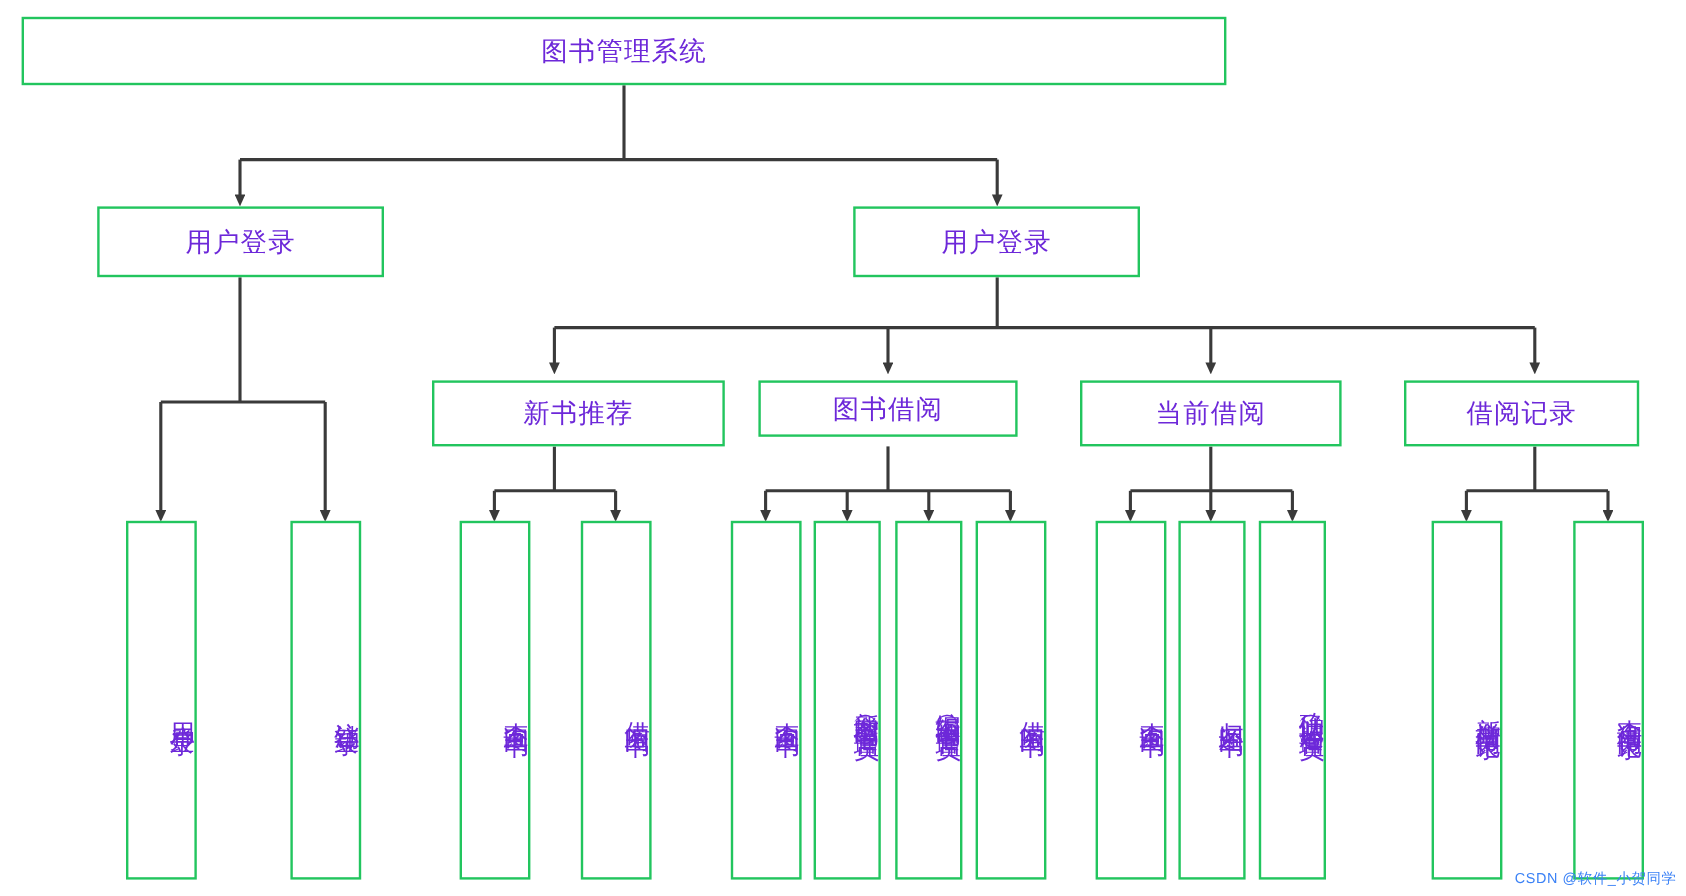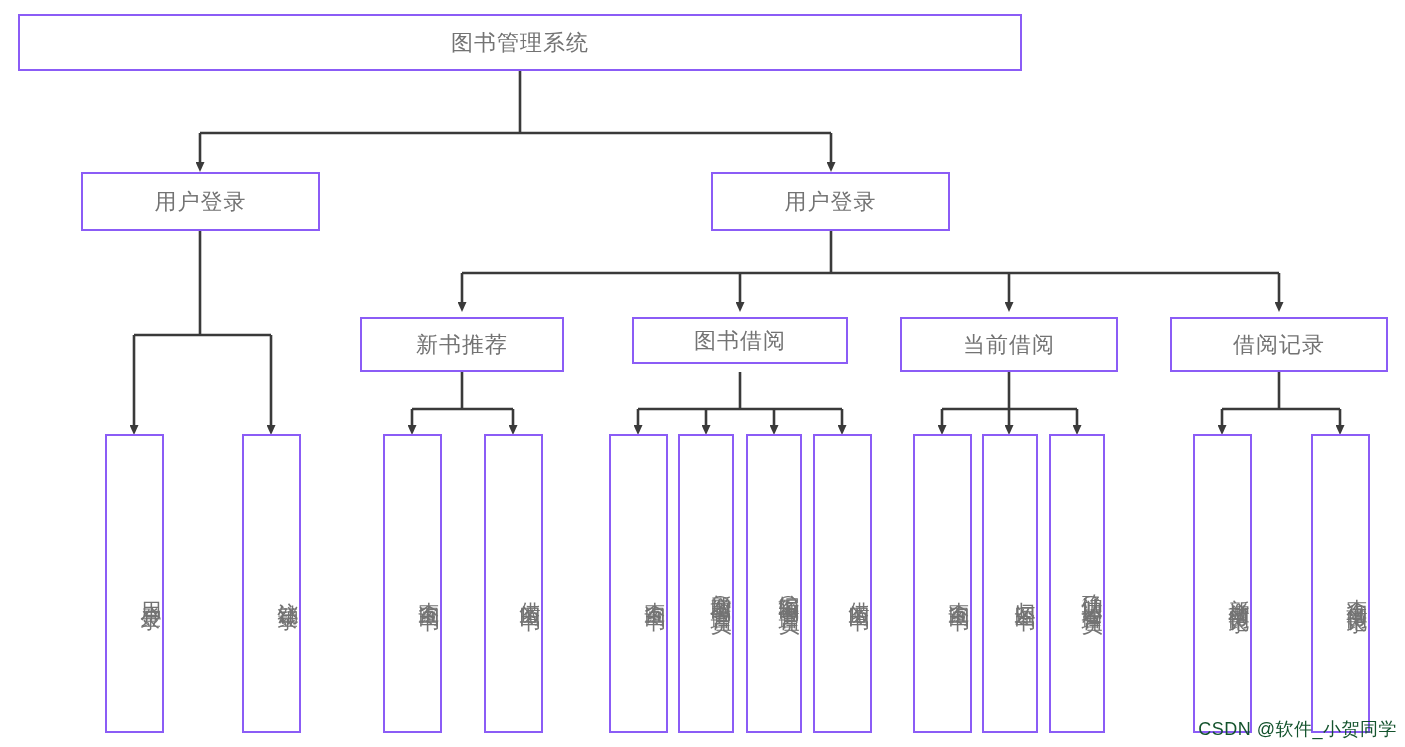--- a/index.html
+++ b/index.html
@@ -22,25 +22,25 @@
     left: 0;
     top: 0;
     width: 1405px;
     height: 747px;
     pointer-events: none;
   }
   .node {
     position: absolute;
     box-sizing: border-box;
     background: #ffffff;
-    border: 2px solid #8b5cf6;
+    border: 2px solid #22c55e;
     display: flex;
     align-items: center;
     justify-content: center;
-    color: #737373;
+    color: #6d28d9;
   }
   .node.horiz {
     font-size: 22px;
     letter-spacing: 1px;
   }
   .node.vert {
     writing-mode: vertical-rl;
     text-orientation: upright;
     font-size: 21px;
     letter-spacing: 3px;
@@ -52,22 +52,22 @@
   .node.vert span {
     writing-mode: vertical-rl;
     text-orientation: upright;
     display: block;
     white-space: nowrap;
   }
   #watermark {
     position: absolute;
     right: 8px;
     bottom: 6px;
-    font-size: 18px;
-    color: #14532d;
+    font-size: 12px;
+    color: #3b82f6;
     letter-spacing: 0.5px;
     user-select: none;
   }
 </style>
 </head>
 <body>
 
 <div id="canvas">
 
   <svg class="wires" viewBox="0 0 1405 747" xmlns="http://www.w3.org/2000/svg">
@@ -124,30 +124,30 @@
     <span>图书管理系统</span>
   </div>
 
   <div class="node horiz" style="left:81px; top:172px; width:239px; height:59px;">
     <span>用户登录</span>
   </div>
   <div class="node horiz" style="left:711px; top:172px; width:239px; height:59px;">
     <span>用户登录</span>
   </div>
 
-  <div class="node horiz" style="left:360px; top:317px; width:204px; height:55px;">
+  <div class="node horiz" style="left:360px; top:317px; width:244px; height:55px;">
     <span>新书推荐</span>
   </div>
   <div class="node horiz" style="left:632px; top:317px; width:216px; height:47px;">
     <span>图书借阅</span>
   </div>
   <div class="node horiz" style="left:900px; top:317px; width:218px; height:55px;align-items:center;">
     <span>当前借阅</span>
   </div>
-  <div class="node horiz" style="left:1170px; top:317px; width:218px; height:55px;">
+  <div class="node horiz" style="left:1170px; top:317px; width:196px; height:55px;">
     <span>借阅记录</span>
   </div>
 
   <div class="node vert" style="left:105px; top:434px; width:59px; height:299px;">
     <span>用户登录</span>
   </div>
   <div class="node vert" style="left:242px; top:434px; width:59px; height:299px;">
     <span>注销登录</span>
   </div>
 

